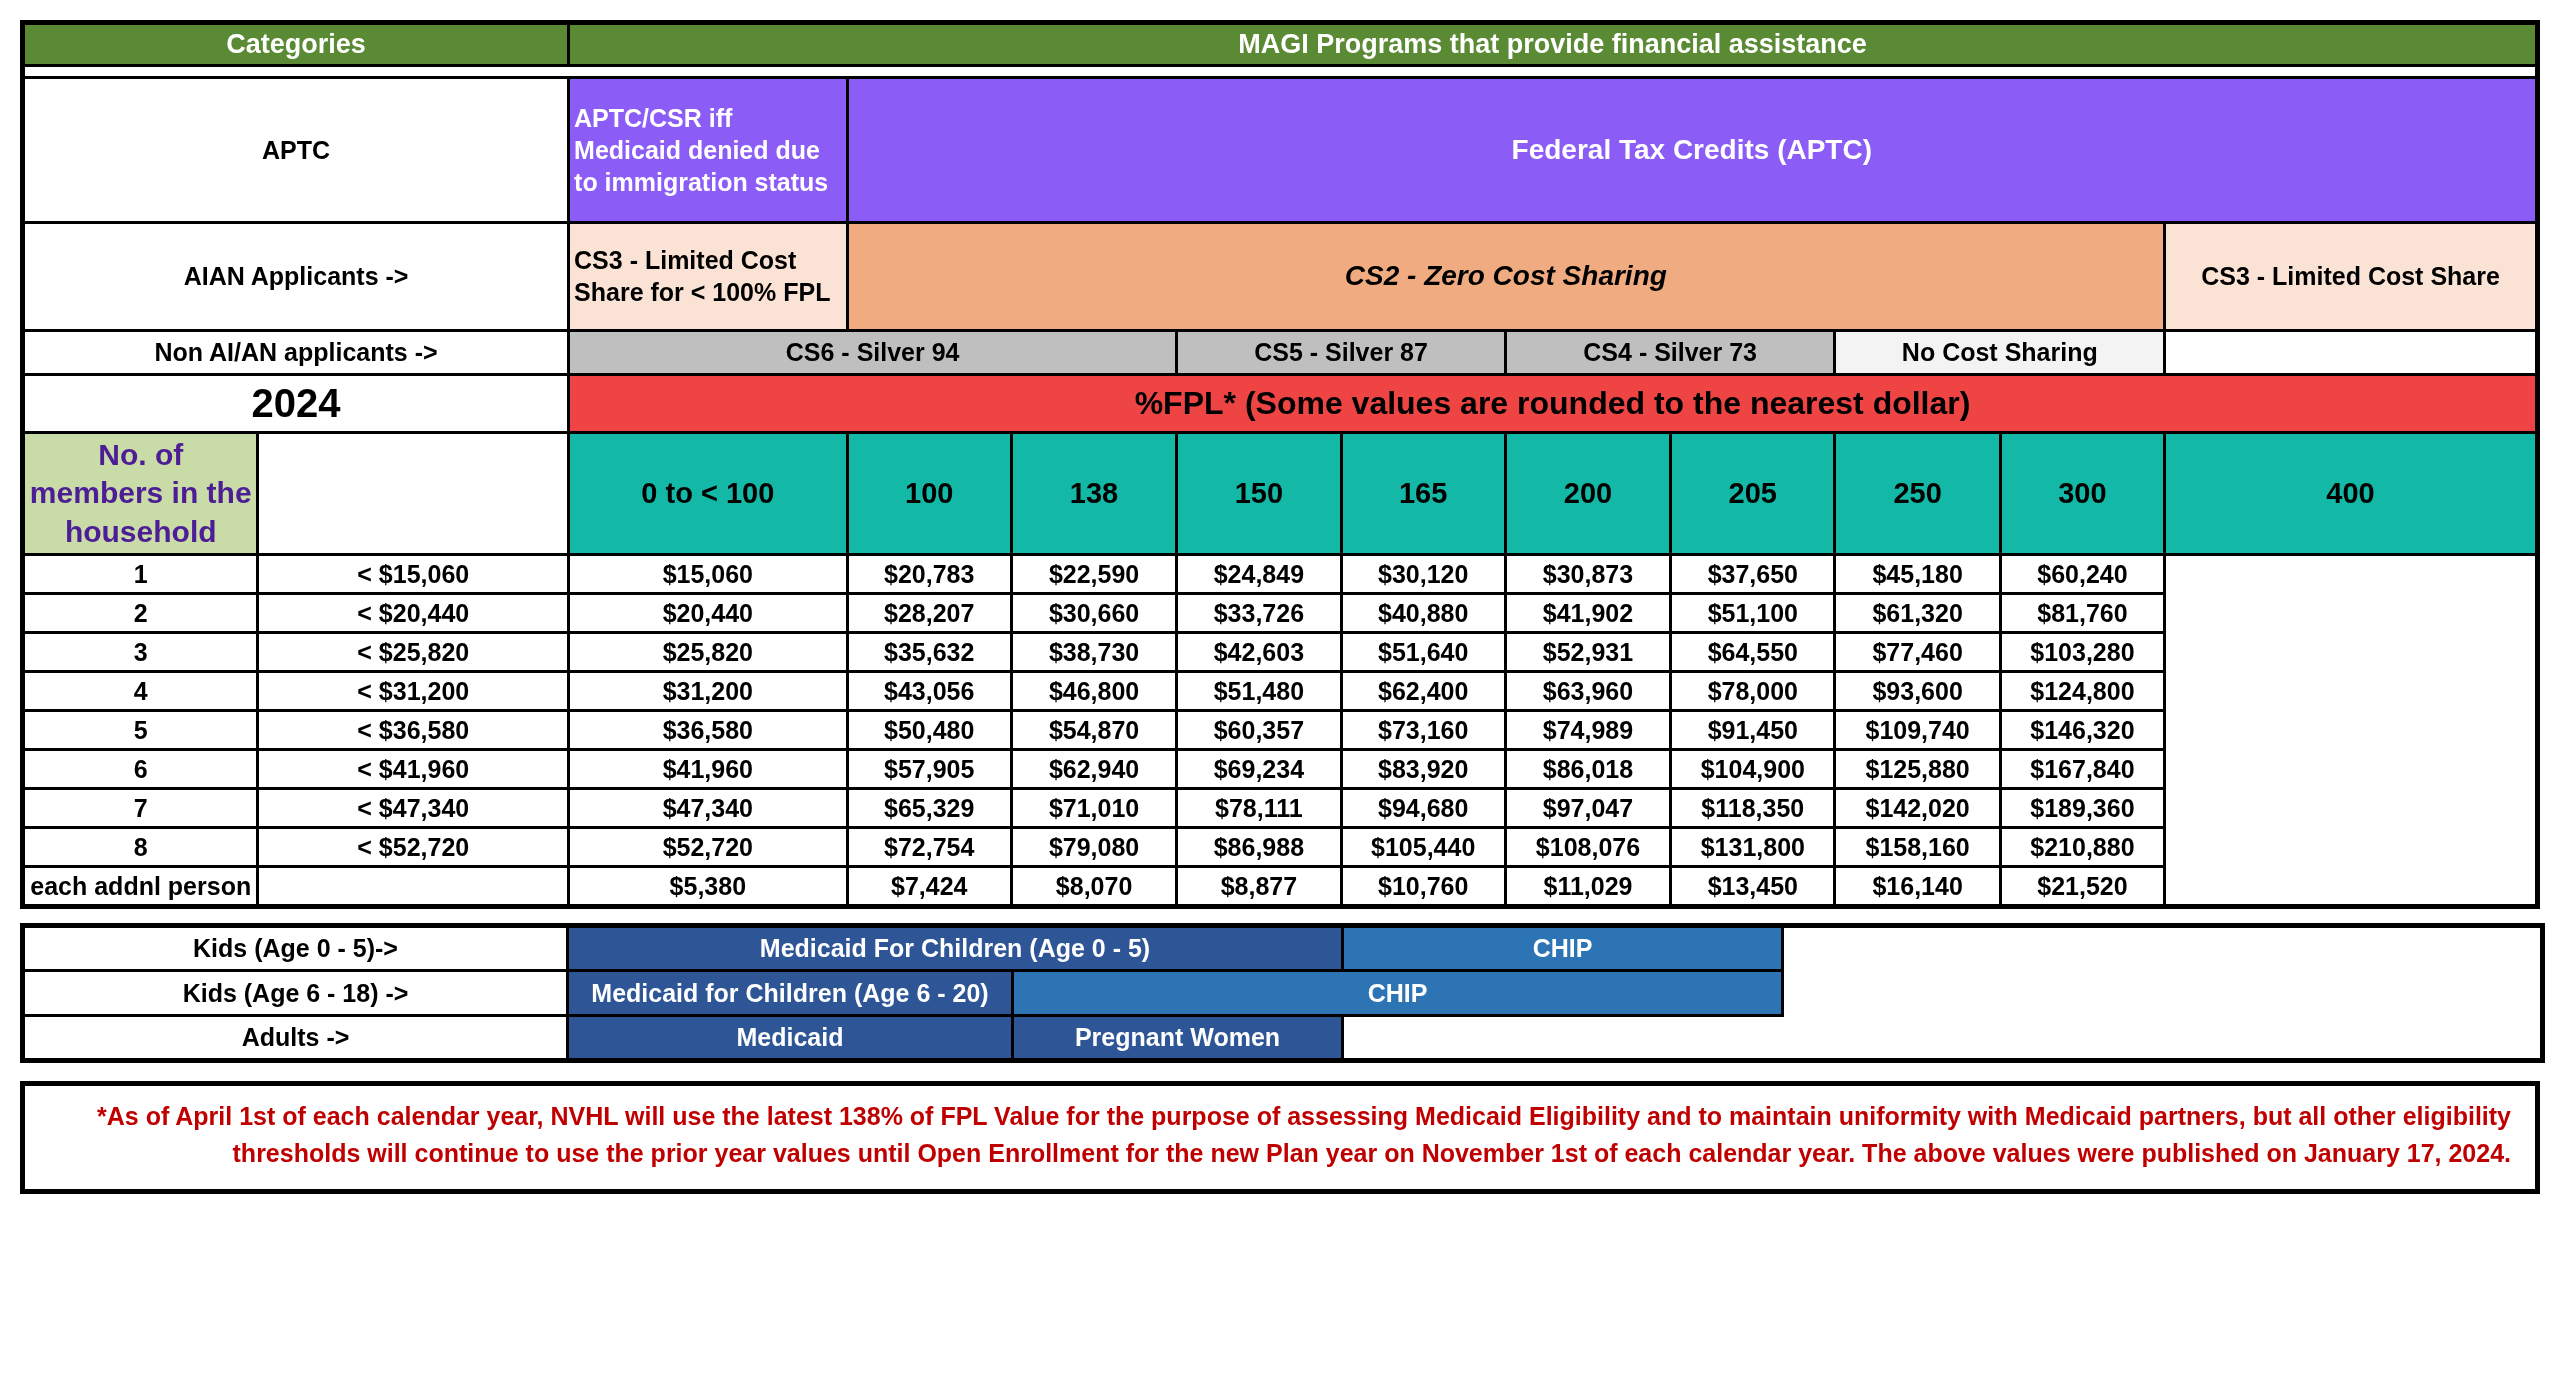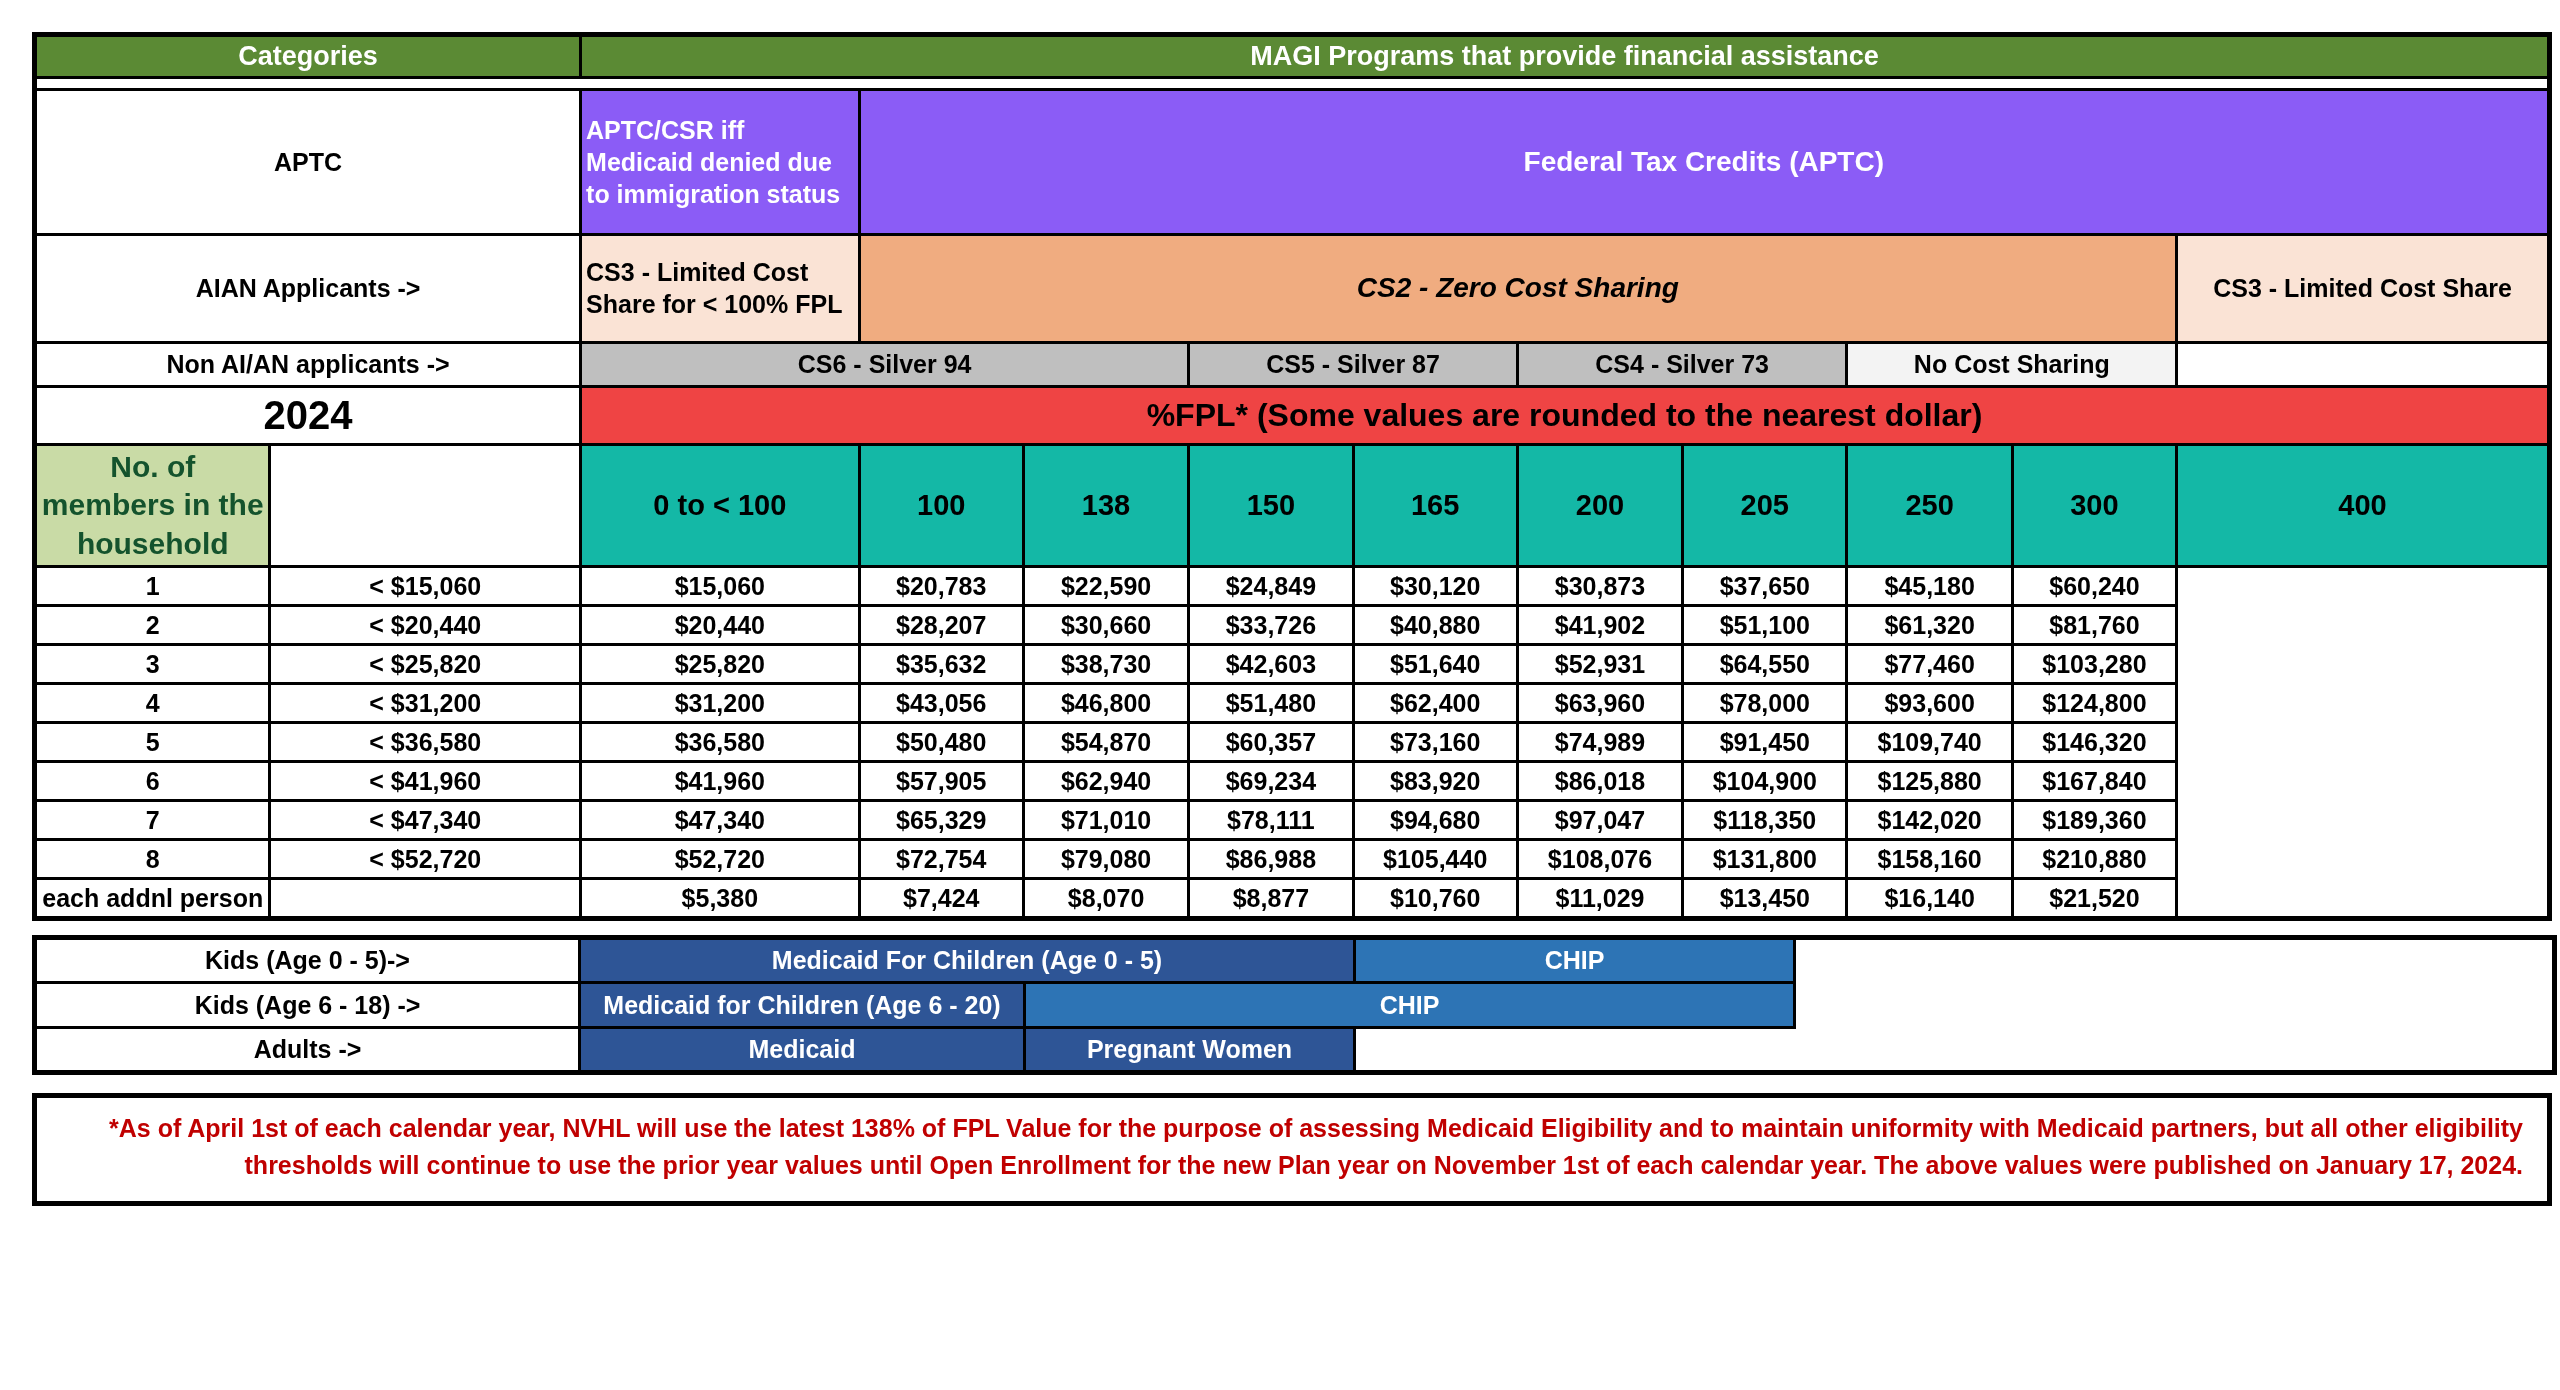--- a/index.html
+++ b/index.html
@@ -2,21 +2,21 @@
 <html><head>
 <meta charset="utf-8">
 <style>
   html,body{margin:0;padding:0;}
   body{
     width:2560px;height:1390px;
     background:#ffffff;
     font-family:"Liberation Sans", sans-serif;
     overflow:hidden;
   }
-  .sheet{position:relative;width:2560px;height:1390px;box-sizing:border-box;padding:32px;}
+  .sheet{position:relative;width:2560px;height:1390px;box-sizing:border-box;padding:20px;}
 
   table{border-collapse:collapse;table-layout:fixed;}
   .main{width:2520px;border:5px solid #000;}
   td{
     border:3px solid #000;
     text-align:center;
     vertical-align:middle;
     font-weight:bold;
     color:#000;
     padding:2px 4px;
@@ -27,21 +27,21 @@
 
   
   .green-hdr{background:#5B8A34;color:#ffffff;font-size:27px;border:3px solid #000;}
   .blue{background:#8b5cf6;color:#ffffff;}
   .cs3{background:#FAE3D5;color:#000;}
   .cs2{background:#F0AC80;color:#000;font-style:italic;}
   .grey{background:#BFBFBF;color:#000;}
   .nocost{background:#F3F3F3;color:#000;}
   .fplband{background:#ef4444;color:#000;}
   .colhdr{background:#14b8a6;color:#000;font-size:29px;}
-  .memgreen{background:#C9DBA6;color:#14532d;}
+  .memgreen{background:#C9DBA6;color:#4c1d95;}
   .memnum{background:#DDE9F5;color:#000;}
   .white{background:#ffffff;}
   .datac{background:#ffffff;font-size:25px;font-weight:bold;}
   .medicaid{background:#2E5596;color:#ffffff;}
   .chip{background:#2D74B5;color:#ffffff;}
 
   .spacer-row td{border:none;height:12px;padding:0;background:#fff;}
 
   .lbl{font-size:25px;}
   .lbl-sm{font-size:25px;}

